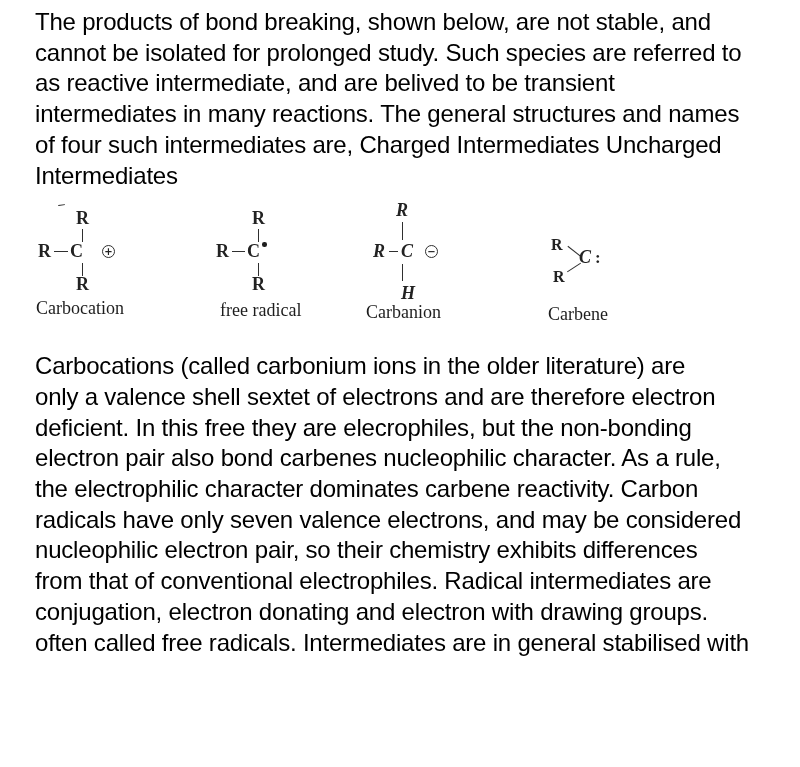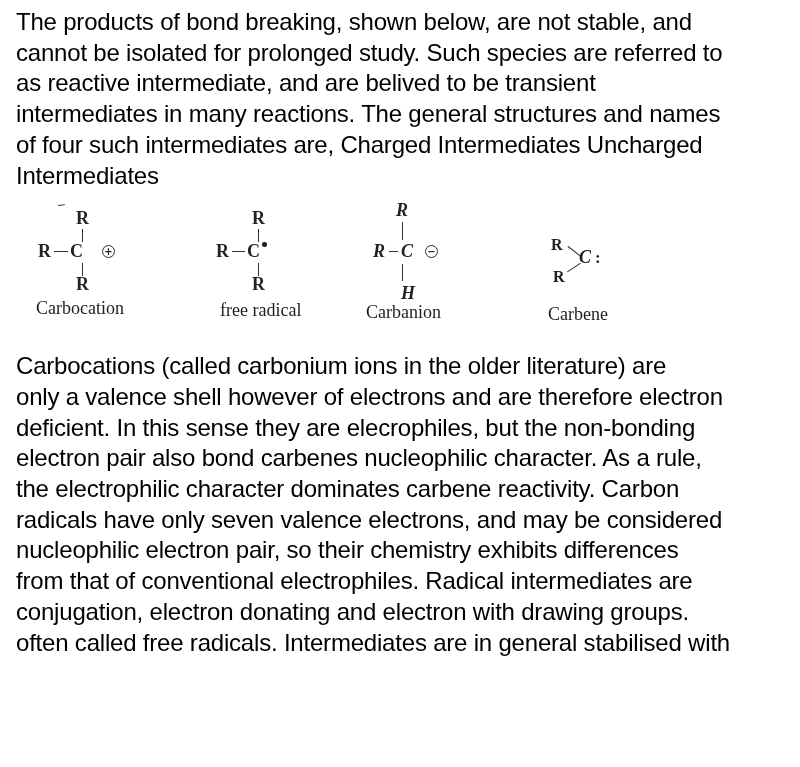--- a/index.html
+++ b/index.html
@@ -1,19 +1,19 @@
 <!DOCTYPE html>
 <html><head>
 <meta charset="utf-8">
 <style>
   * { margin:0; padding:0; box-sizing:border-box; }
   html, body { width:800px; height:767px; background:#ffffff; overflow:hidden; }
   body { font-family:"Liberation Sans", sans-serif; color:#000000; }
 
-  .para { padding-left:16px; }
+  .para { padding-left:16px;margin-left:19px; }
   .intro-para { padding-top:7px; }
   .body-para { margin-top:24px; }
   .tline {
     font-size:24px;
     line-height:30.7px;
     letter-spacing:-0.2px;
     white-space:nowrap;
   }
 
   
@@ -133,22 +133,22 @@
     <span class="lonepair" style="left:52px; top:56px;">:</span>
     <span class="diagbond" style="left:23px; top:74px; width:16px; transform:rotate(-33deg);"></span>
     <span class="atom" style="left:10px; top:75px; font-size:16px;">R</span>
     <span class="slabel" style="left:5px; top:112px;">Carbene</span>
   </div>
 
 </div>
 
 <div class="para body-para">
   <div class="tline">Carbocations (called carbonium ions in the older literature) are</div>
-  <div class="tline">only a valence shell however of electrons and are therefore electron</div>
-  <div class="tline">deficient. In this sense they are elecrophiles, but the non-bonding</div>
+  <div class="tline">only a valence shell sextet of electrons and are therefore electron</div>
+  <div class="tline">deficient. In this free they are elecrophiles, but the non-bonding</div>
   <div class="tline">electron pair also bond carbenes nucleophilic character. As a rule,</div>
   <div class="tline">the electrophilic character dominates carbene reactivity. Carbon</div>
   <div class="tline">radicals have only seven valence electrons, and may be considered</div>
   <div class="tline">nucleophilic electron pair, so their chemistry exhibits differences</div>
   <div class="tline">from that of conventional electrophiles. Radical intermediates are</div>
   <div class="tline">conjugation, electron donating and electron with drawing groups.</div>
   <div class="tline">often called free radicals. Intermediates are in general stabilised with</div>
 </div>
 
 </body></html>

